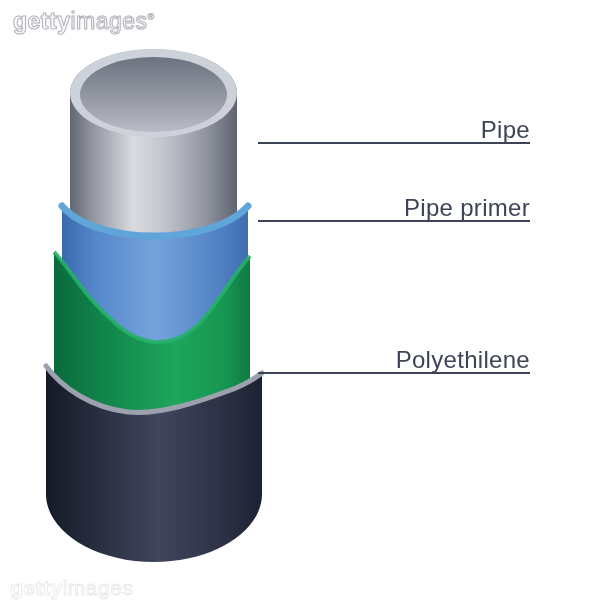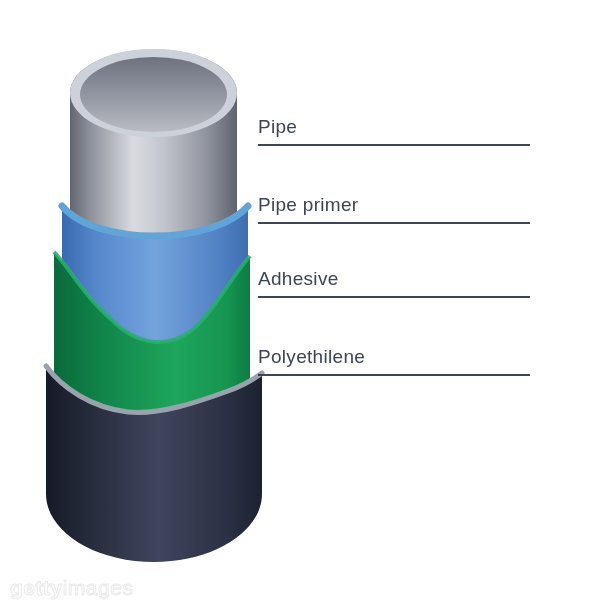--- a/index.html
+++ b/index.html
@@ -5,23 +5,23 @@
   html,body{margin:0;padding:0;}
   body{
     width:612px;height:612px;background:#ffffff;overflow:hidden;
     font-family:"Liberation Sans", sans-serif;
   }
   .stage{position:relative;width:612px;height:612px;background:#ffffff;}
   svg.pipe{position:absolute;left:0;top:0;}
   
   .callout{
     position:absolute;left:258px;width:272px;
-    font-size:19px;line-height:1.05;letter-spacing:.3px;
+    text-align:right;
+    font-size:24px;line-height:1.05;letter-spacing:.3px;
     color:#3d4455;
-    padding-bottom:7px;
     border-bottom:2px solid #3d4455;
   }
   .callout-pipe{top:117px;}
   .callout-epoxy{top:195px;}
   .callout-adhesive{top:269px;}
   .callout-poly{top:347px;}
   
   .wm{
     position:absolute;color:#ffffff;
     -webkit-text-stroke:1.1px #b4b6be;
@@ -120,24 +120,24 @@
         C242,386 254,379 262,373" fill="none" stroke="#9ba1ad" stroke-width="5" stroke-linecap="round"></path>
     </g>
   </svg>
 
   <div class="callout callout-pipe">
     <span>Pipe</span>
   </div>
   <div class="callout callout-epoxy">
     <span>Pipe primer</span>
   </div>
-  <div class="callout callout-adhesive">
-    <span>Adhesive</span>
-  </div>
   <div class="callout callout-poly">
     <span>Polyethilene</span>
   </div>
 
+  <div class="wm wm-top">
+    <span class="bold">getty</span><span class="light">images</span><span class="reg">®</span>
+  </div>
   <div class="wm wm-bottom">
     <span class="bold">getty</span><span class="light">images</span>
   </div>
 
 </div>
 
 </body></html>

